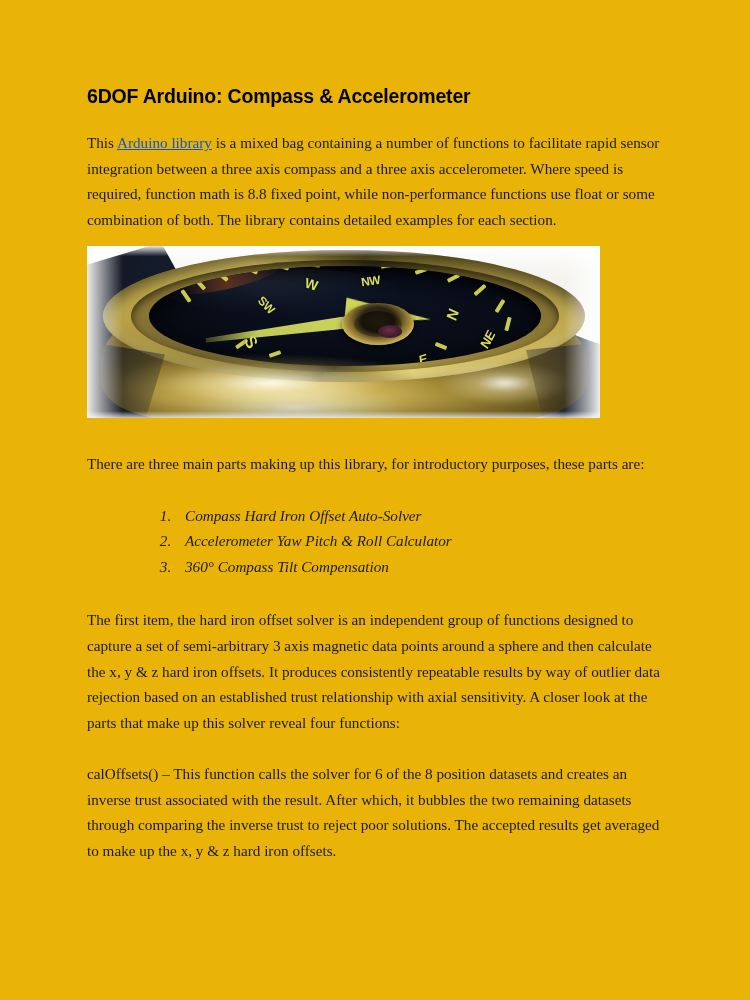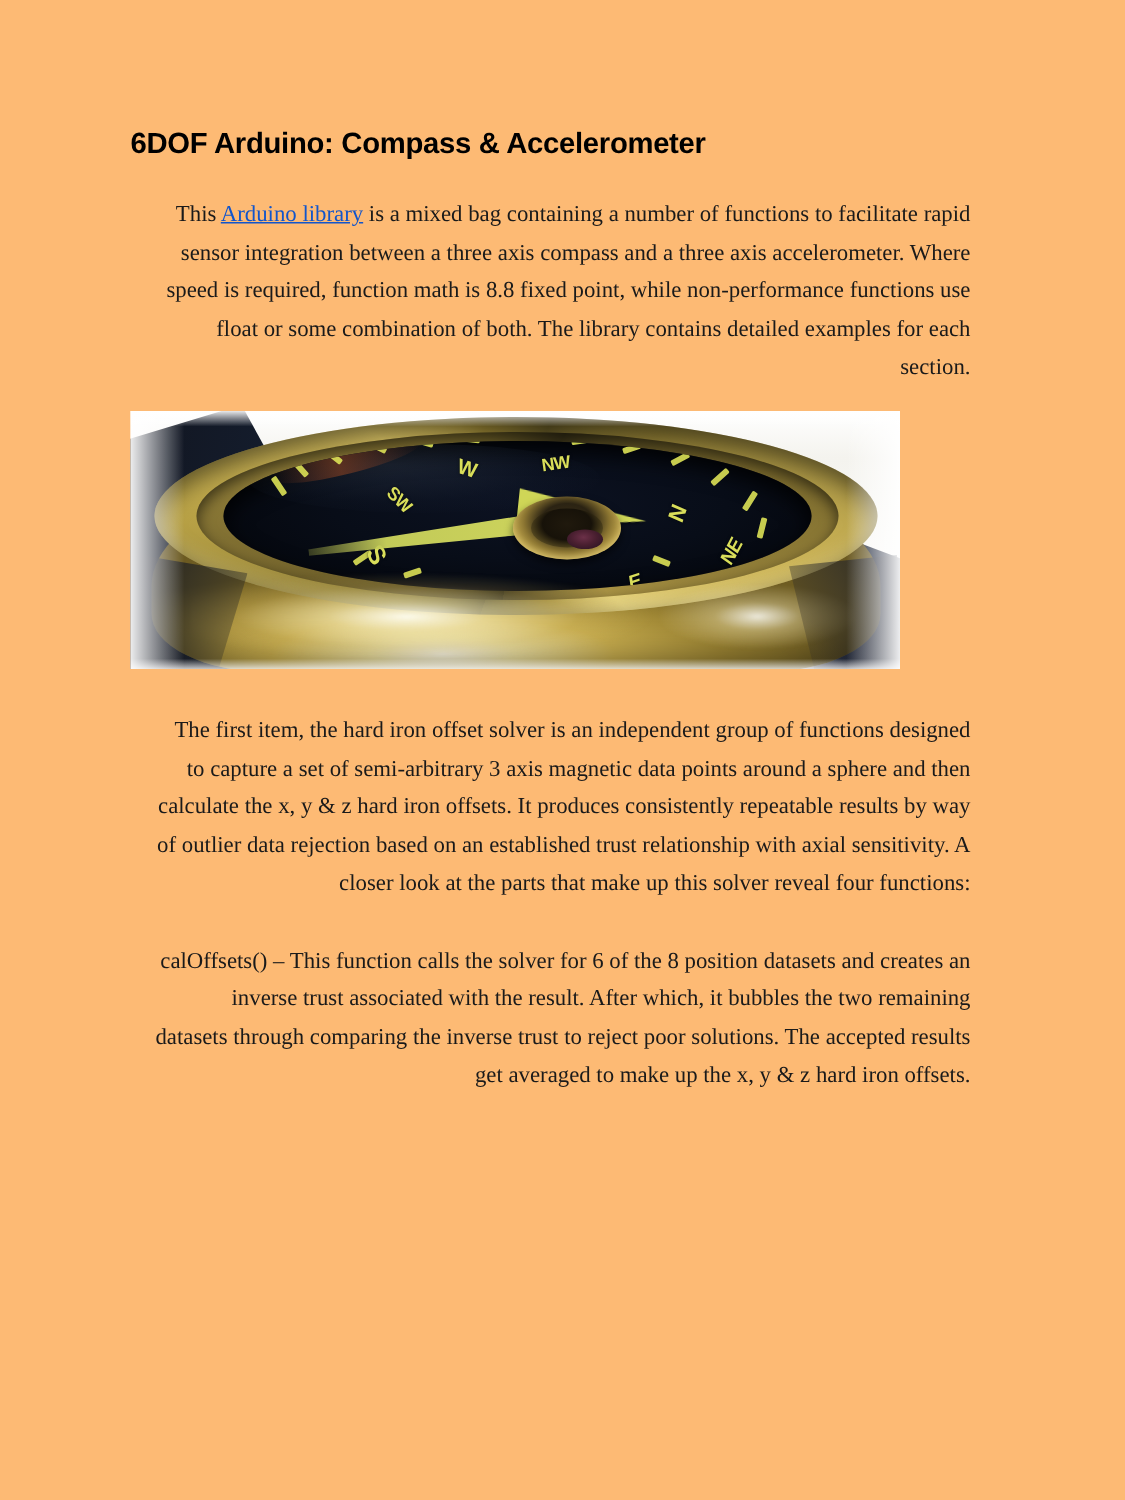--- a/index.html
+++ b/index.html
@@ -14,21 +14,21 @@
     overflow: hidden;
     font-family: "Liberation Serif", "DejaVu Serif", serif;
     color: #000000;
   }
   .page {
     position: absolute;
     left: 0;
     top: 0;
     width: 750px;
     height: 1000px;
-    background: #fdba74;
+    background: #eab308;
   }
   .content {
     position: absolute;
     left: 87px;
     top: 84px;
     width: 576px;
   }
 
   .doc-title {
     font-family: "Liberation Sans", "DejaVu Sans", sans-serif;
@@ -38,22 +38,22 @@
     letter-spacing: -0.2px;
     color: #000000;
     margin: 0 0 22px 0;
   }
 
   .para {
     font-family: "Liberation Serif", "DejaVu Serif", serif;
     font-size: 15.2px;
     line-height: 25.6px;
     color: #1a1a1a;
-    margin: 16px;
-    text-align: right;
+    margin: 0;
+    text-align: left;
   }
 
   .para + .para { margin-top: 25.6px; }
 
   a.doc-link {
     color: #1155cc;
     text-decoration: underline;
   }
 
   
@@ -324,21 +324,27 @@
         </div>
 
         <div class="case-highlight"></div>
         <div class="case-highlight2"></div>
         <div class="case-shadow-left"></div>
         <div class="case-shadow-right"></div>
         <div class="photo-fadeout"></div>
       </div>
     </div>
 
-
+    <p class="para" style="margin-top:33px;">There are three main parts making up this library, for introductory purposes, these parts are:</p>
+
+    <ol class="parts-list">
+      <li>Compass Hard Iron Offset Auto-Solver</li>
+      <li>Accelerometer Yaw Pitch &amp; Roll Calculator</li>
+      <li>360° Compass Tilt Compensation</li>
+    </ol>
 
     <p class="para" style="margin-top:28px;">The first item, the hard iron offset solver is an independent group of functions designed to capture a set of semi-arbitrary 3 axis magnetic data points around a sphere and then calculate the x, y &amp; z hard iron offsets. It produces consistently repeatable results by way of outlier data rejection based on an established trust relationship with axial sensitivity. A closer look at the parts that make up this solver reveal four functions:</p>
 
 
     <p class="para">calOffsets() – This function calls the solver for 6 of the 8 position datasets and creates an inverse trust associated with the result. After which, it bubbles the two remaining datasets through comparing the inverse trust to reject poor solutions. The accepted results get averaged to make up the x, y &amp; z hard iron offsets.</p>
 
   </div>
 </div>
 
 </body></html>

